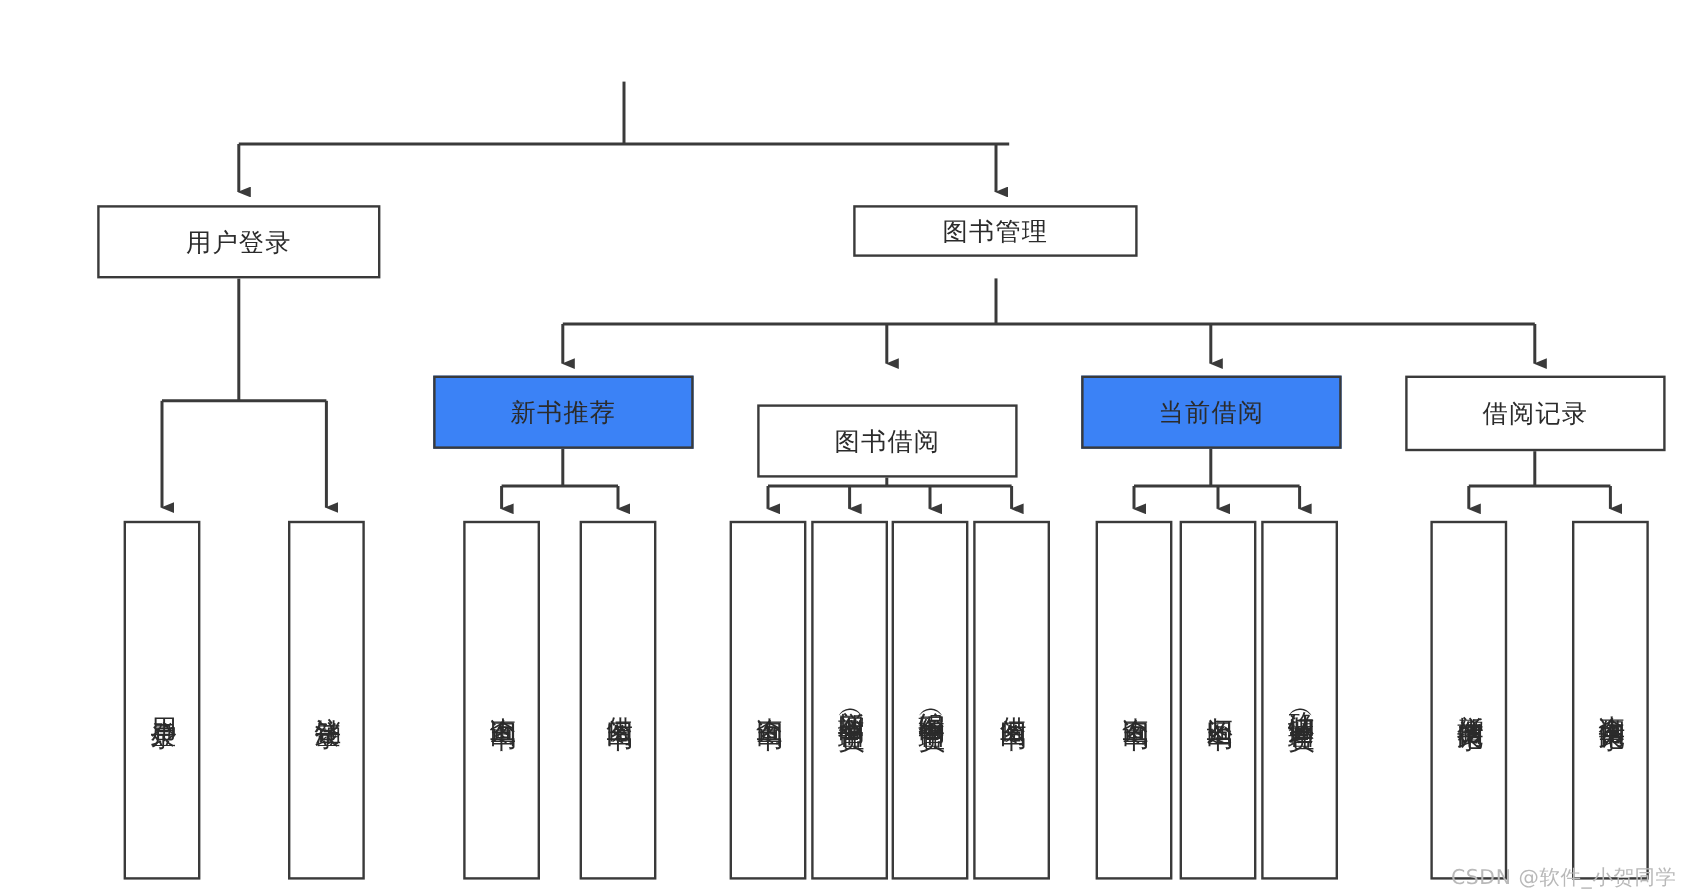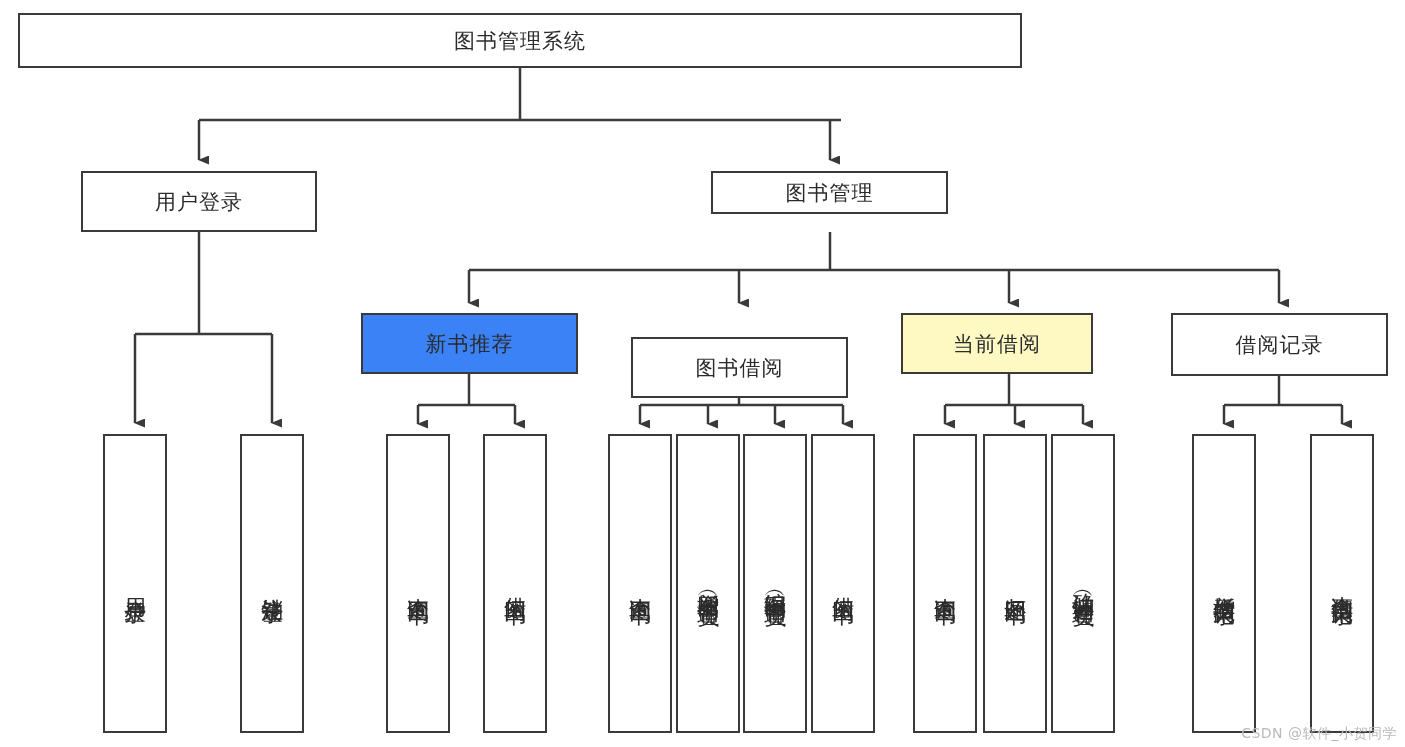--- a/index.html
+++ b/index.html
@@ -54,21 +54,21 @@
     white-space: pre-line;
   }
   .node.vertical .node-label {
     writing-mode: vertical-rl;
     text-orientation: upright;
   }
   #watermark {
     position: absolute;
     right: 8px;
     bottom: 4px;
-    font-size: 14px;
+    font-size: 17px;
     color: #b9b9b9;
     letter-spacing: 0.5px;
     white-space: nowrap;
   }
 </style>
 </head>
 <body>
 
 <div id="diagram-root" style="background: rgb(255, 255, 255);">
 
@@ -117,38 +117,35 @@
       <path d="M1015,405 L1015,424" marker-end="url(#arrowhead)"></path>
       <path d="M1083,405 L1083,424" marker-end="url(#arrowhead)"></path>
 
       <path d="M1279,374 L1279,405"></path>
       <path d="M1224,405 L1342,405"></path>
       <path d="M1224,405 L1224,424" marker-end="url(#arrowhead)"></path>
       <path d="M1342,405 L1342,424" marker-end="url(#arrowhead)"></path>
     </g>
   </svg>
 
-  <div class="node horizontal" style="left: 18px; top: 13px; width: 1004px; height: 55px; border-color: rgb(58, 58, 58); background: rgb(255, 255, 255); color: rgb(43, 43, 43);">
-    <span class="node-label">图书管理系统</span>
-  </div>
 
   <div class="node horizontal" style="left: 81px; top: 171px; width: 236px; height: 61px; border-color: rgb(58, 58, 58); background: rgb(255, 255, 255); color: rgb(43, 43, 43);">
     <span class="node-label">用户登录</span>
   </div>
   <div class="node horizontal" style="left: 711px; top: 171px; width: 237px; height: 43px; border-color: rgb(58, 58, 58); background: rgb(255, 255, 255); color: rgb(43, 43, 43);">
     <span class="node-label">图书管理</span>
   </div>
 
   <div class="node horizontal" style="left: 361px; top: 313px; width: 217px; height: 61px; border-color: rgb(58, 58, 58); background: #3b82f6; color: rgb(43, 43, 43);">
     <span class="node-label">新书推荐</span>
   </div>
   <div class="node horizontal" style="left: 631px; top: 313px; width: 217px; height: 61px; border-color: rgb(58, 58, 58); background: rgb(255, 255, 255); color: rgb(43, 43, 43); margin-top: 24px;">
     <span class="node-label">图书借阅</span>
   </div>
-  <div class="node horizontal" style="left: 901px; top: 313px; width: 192px; height: 61px; border-color: rgb(58, 58, 58); background: #fef9c3; color: rgb(43, 43, 43);">
+  <div class="node horizontal" style="left: 901px; top: 313px; width: 217px; height: 61px; border-color: rgb(58, 58, 58); background: #3b82f6; color: rgb(43, 43, 43);">
     <span class="node-label">当前借阅</span>
   </div>
   <div class="node horizontal" style="left: 1171px; top: 313px; width: 217px; height: 63px; border-color: rgb(58, 58, 58); background: rgb(255, 255, 255); color: rgb(43, 43, 43);">
     <span class="node-label">借阅记录</span>
   </div>
 
   <div class="node vertical" style="left: 103px; top: 434px; width: 64px; height: 299px; border-color: rgb(58, 58, 58); background: rgb(255, 255, 255); color: rgb(43, 43, 43);">
     <span class="node-label">用户登录</span>
   </div>
   <div class="node vertical" style="left: 240px; top: 434px; width: 64px; height: 299px; border-color: rgb(58, 58, 58); background: rgb(255, 255, 255); color: rgb(43, 43, 43);">

